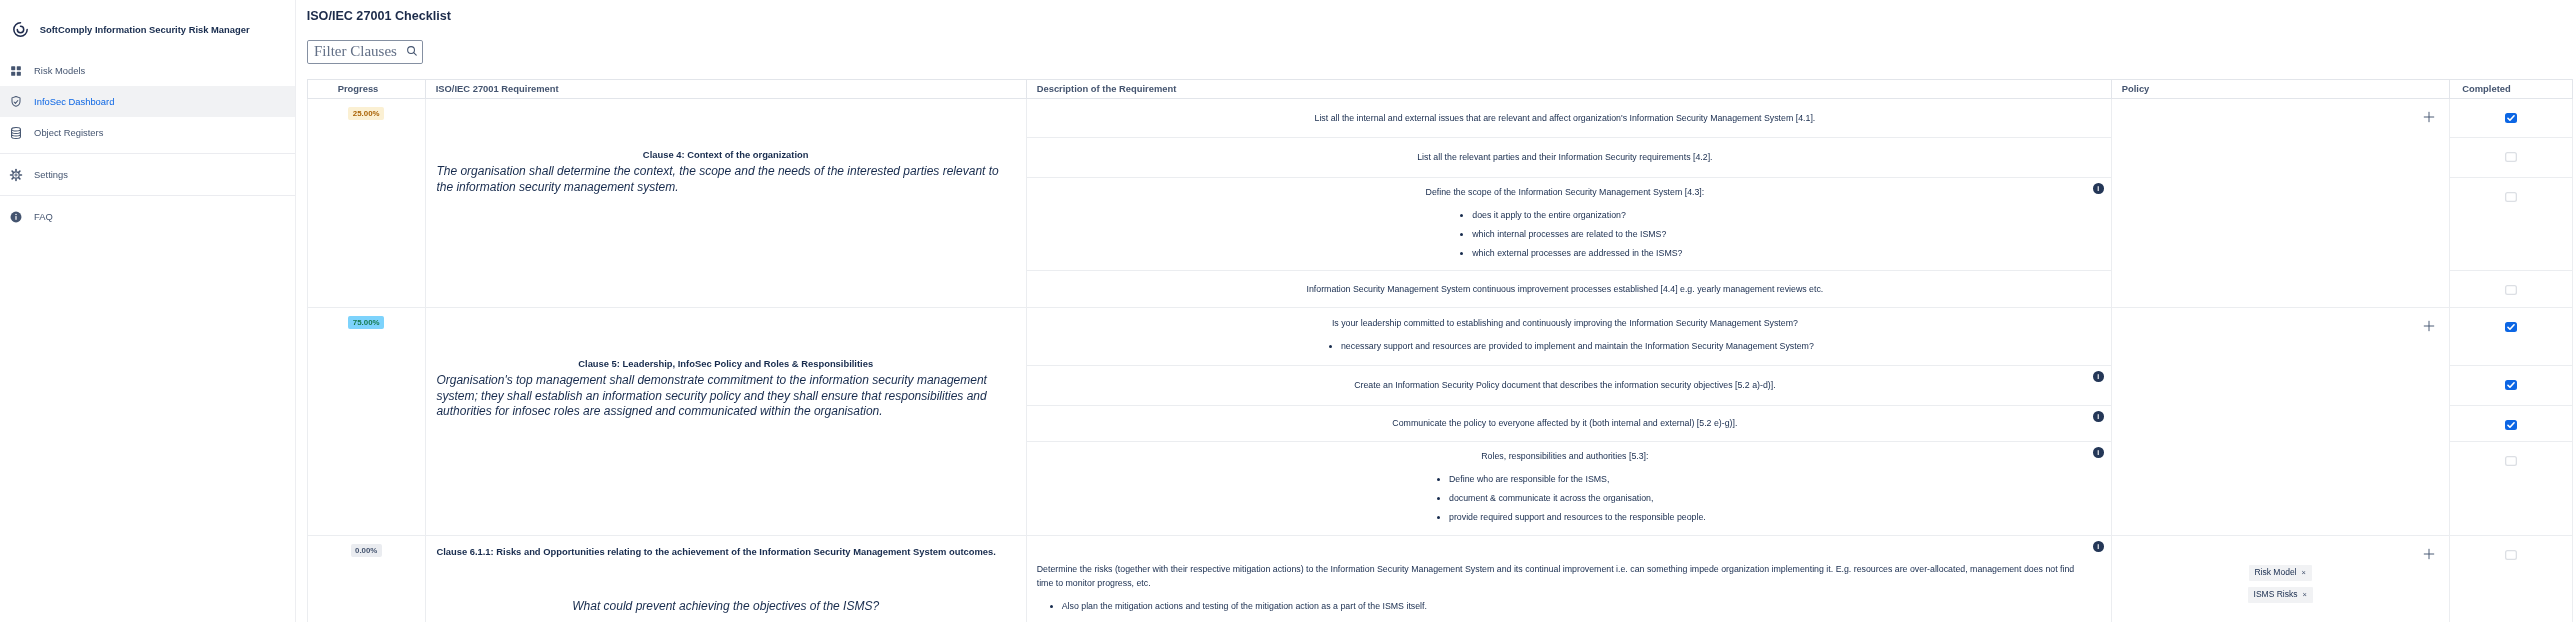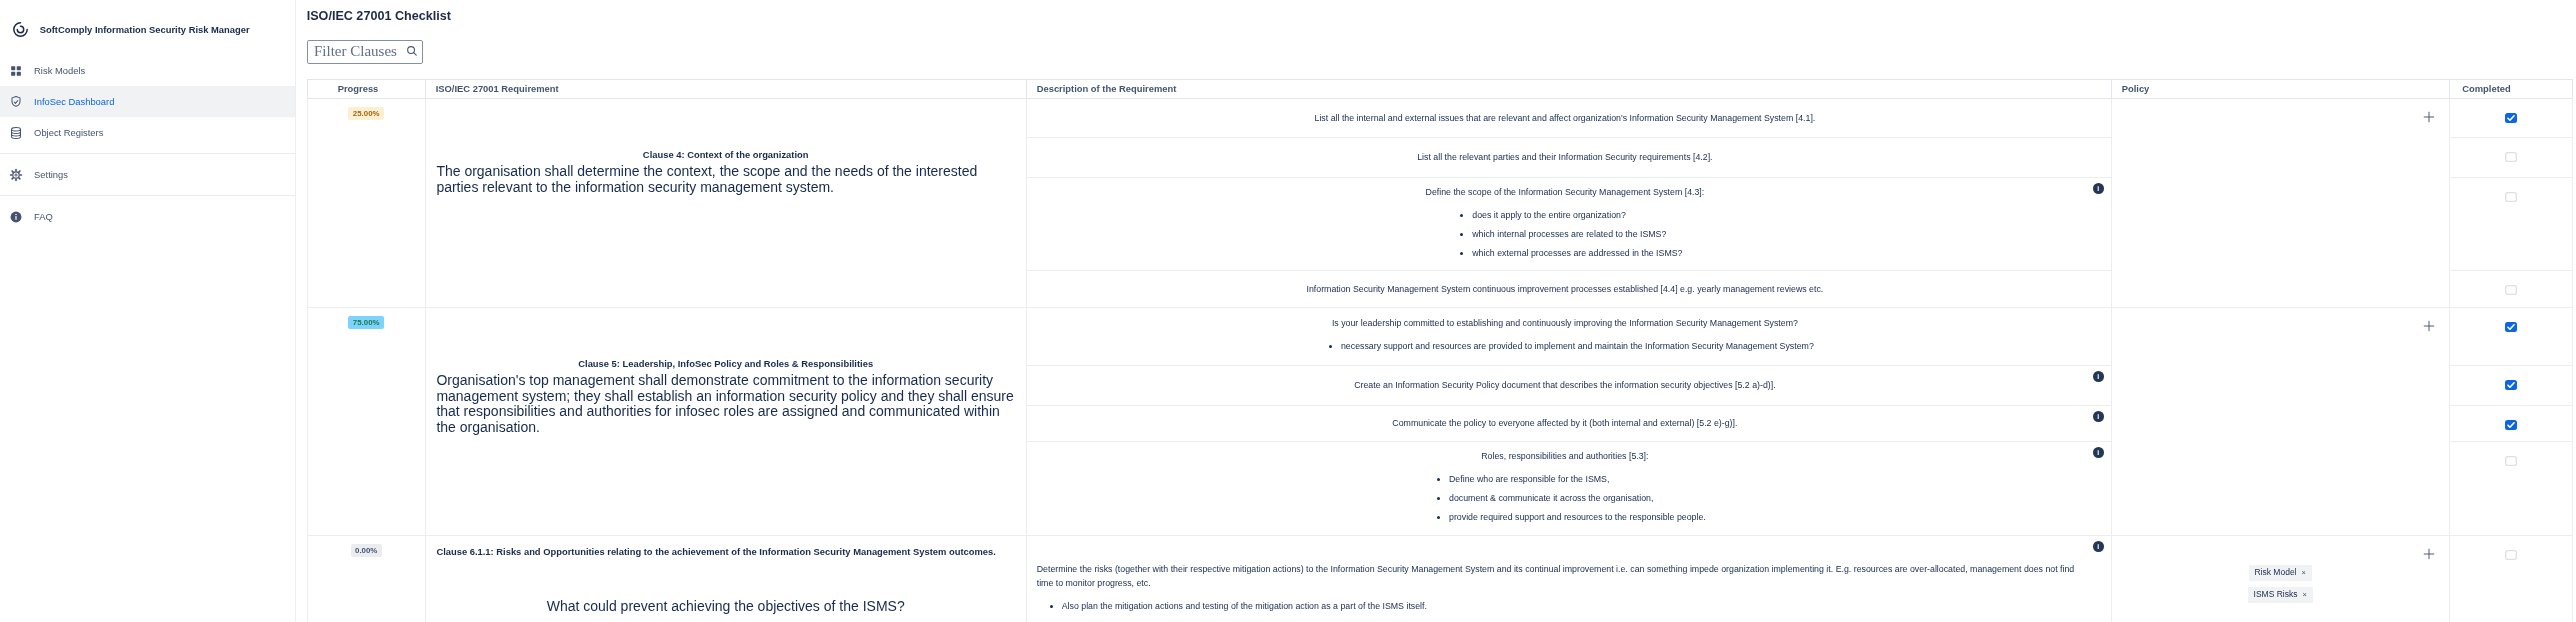--- a/index.html
+++ b/index.html
@@ -33,21 +33,21 @@
   td { border:0.6px solid #EBEDF0; vertical-align:middle; padding:0; }
 
   .progress-cell { vertical-align:top; text-align:center; padding-top:8.2px;text-decoration:underline; }
   .badge { display:inline-block; font-size:7.9px; font-weight:bold; line-height:1; padding:2.5px 4.4px; border-radius:1.9px; white-space:nowrap; }
   .badge--yellow { background:#FBF0D3; color:#A96206; }
   .badge--green  { background:#7dd3fc; color:#15794F; }
   .badge--gray   { background:#EAECF0; color:#44546F; }
 
   .requirement-cell { vertical-align:top; padding:9.4px 10.7px; }
   .req-title { font-size:9.4px; font-weight:bold; line-height:14px; color:#172B4D; }
-  .req-summary { font-size:14px; line-height:15.7px; margin-top:1.9px; color:#172B4D; }
+  .req-summary { font-style:italic; font-size:12px; line-height:15.7px; margin-top:1.9px; color:#172B4D; }
   .al-center { text-align:center;margin-top:40px; }
   .al-left { text-align:left; }
 
   .description-cell { position:relative; font-size:8.8px; line-height:14px; color:#172B4D; padding:6.3px 17.6px 6.3px 10px; }
   .description-cell p { margin:0; }
   .description-cell ul { margin:7px 0 0 0; padding-left:25px; text-align:left; }
   .description-cell.al-center ul { display:inline-block; }
   .description-cell li { line-height:19px; }
   .info-dot { position:absolute; top:5.7px; right:7px; width:10.7px; height:10.7px; border-radius:50%; background:#243757; color:#fff; font-size:7px; font-weight:bold; font-style:normal; display:flex; align-items:center; justify-content:center; cursor:pointer; line-height:1; }
 

